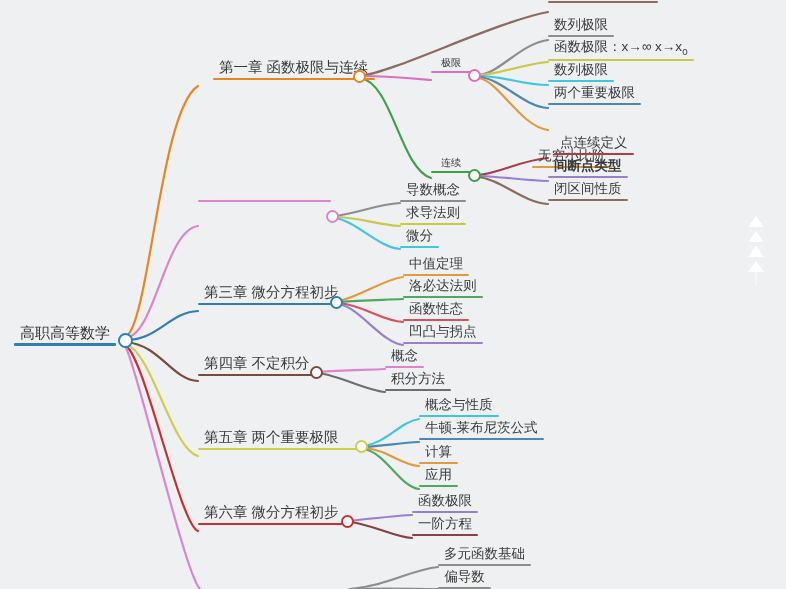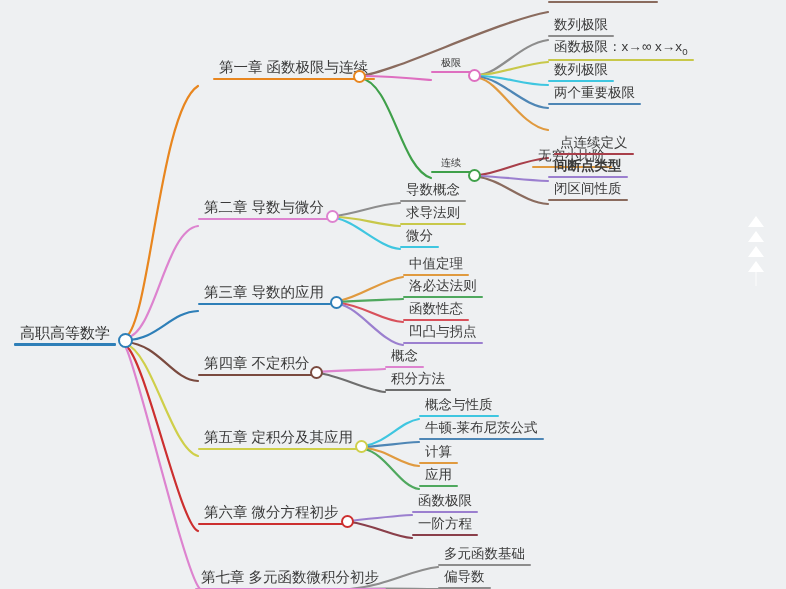--- a/index.html
+++ b/index.html
@@ -170,40 +170,39 @@
   <div class="node lvl3" style="left:548px;top:159px;font-weight:bold;">
     <span class="txt">间断点类型</span>
     <span class="rule" style="background: rgb(155, 127, 207); width: 80px;"></span>
   </div>
   <div class="node lvl3" style="left:548px;top:182px;">
     <span class="txt">闭区间性质</span>
     <span class="rule" style="background: rgb(138, 107, 94); width: 80px;"></span>
   </div>
 
   <div class="node lvl1" style="left:198px;top:200px;">
-    <span class="txt">第二章 导数与微分</span>
     <span class="rule" style="background: rgb(221, 131, 207); width: 133px;"></span>
   </div>
   <div class="dot" style="left:326px;top:210px;border:2px solid #dd83cf;"></div>
 
   <div class="node lvl3" style="left:400px;top:183px;">
     <span class="txt">导数概念</span>
     <span class="rule" style="background: rgb(141, 141, 141); width: 66px;"></span>
   </div>
   <div class="node lvl3" style="left:400px;top:206px;">
     <span class="txt">求导法则</span>
     <span class="rule" style="background: rgb(200, 200, 74); width: 66px;"></span>
   </div>
   <div class="node lvl3" style="left:400px;top:229px;">
     <span class="txt">微分</span>
     <span class="rule" style="background: rgb(63, 198, 224); width: 39px;"></span>
   </div>
 
   <div class="node lvl1" style="left:198px;top:285px;">
-    <span class="txt">第三章 导数的应用</span>
+    <span class="txt">第三章 微分方程初步</span>
     <span class="rule" style="background: rgb(46, 127, 184); width: 133px;"></span>
   </div>
   <div class="dot" style="left:330px;top:296px;border:2px solid #2e7fb8;"></div>
 
   <div class="node lvl3" style="left:403px;top:257px;">
     <span class="txt">中值定理</span>
     <span class="rule" style="background: rgb(224, 154, 63); width: 66px;"></span>
   </div>
   <div class="node lvl3" style="left:403px;top:279px;">
     <span class="txt">洛必达法则</span>
@@ -227,21 +226,21 @@
   <div class="node lvl3" style="left:385px;top:349px;">
     <span class="txt">概念</span>
     <span class="rule" style="background: rgb(221, 131, 207); width: 39px;"></span>
   </div>
   <div class="node lvl3" style="left:385px;top:372px;">
     <span class="txt">积分方法</span>
     <span class="rule" style="background: rgb(110, 110, 110); width: 66px;"></span>
   </div>
 
   <div class="node lvl1" style="left:198px;top:430px;">
-    <span class="txt">第五章 定积分及其应用</span>
+    <span class="txt">第五章 两个重要极限</span>
     <span class="rule" style="background: rgb(207, 207, 74); width: 162px;"></span>
   </div>
   <div class="dot" style="left:355px;top:440px;border:2px solid #cfcf4a;"></div>
 
   <div class="node lvl3" style="left:419px;top:398px;">
     <span class="txt">概念与性质</span>
     <span class="rule" style="background: rgb(63, 198, 224); width: 80px;"></span>
   </div>
   <div class="node lvl3" style="left:419px;top:421px;">
     <span class="txt">牛顿-莱布尼茨公式</span>
@@ -264,30 +263,26 @@
 
   <div class="node lvl3" style="left:412px;top:494px;">
     <span class="txt">函数极限</span>
     <span class="rule" style="background: rgb(155, 127, 207); width: 66px;"></span>
   </div>
   <div class="node lvl3" style="left:412px;top:517px;">
     <span class="txt">一阶方程</span>
     <span class="rule" style="background: rgb(138, 63, 74); width: 66px;"></span>
   </div>
 
-  <div class="node lvl1" style="left:195px;top:570px;">
-    <span class="txt">第七章 多元函数微积分初步</span>
-    <span class="rule" style="background: rgb(221, 131, 207); width: 191px;"></span>
-  </div>
 
   <div class="node lvl3" style="left:438px;top:547px;">
     <span class="txt">多元函数基础</span>
     <span class="rule" style="background: rgb(141, 141, 141); width: 93px;"></span>
   </div>
-  <div class="node lvl3" style="left:438px;top:570px;">
+  <div class="node lvl3" style="left:438px;top:570px;text-align:center;">
     <span class="txt">偏导数</span>
     <span class="rule" style="background: rgb(141, 141, 141); width: 53px;"></span>
   </div>
 
   <div class="scroll-stem"></div>
   <div class="scroll-arrows">
     <i></i>
     <i></i>
     <i></i>
     <i></i>

